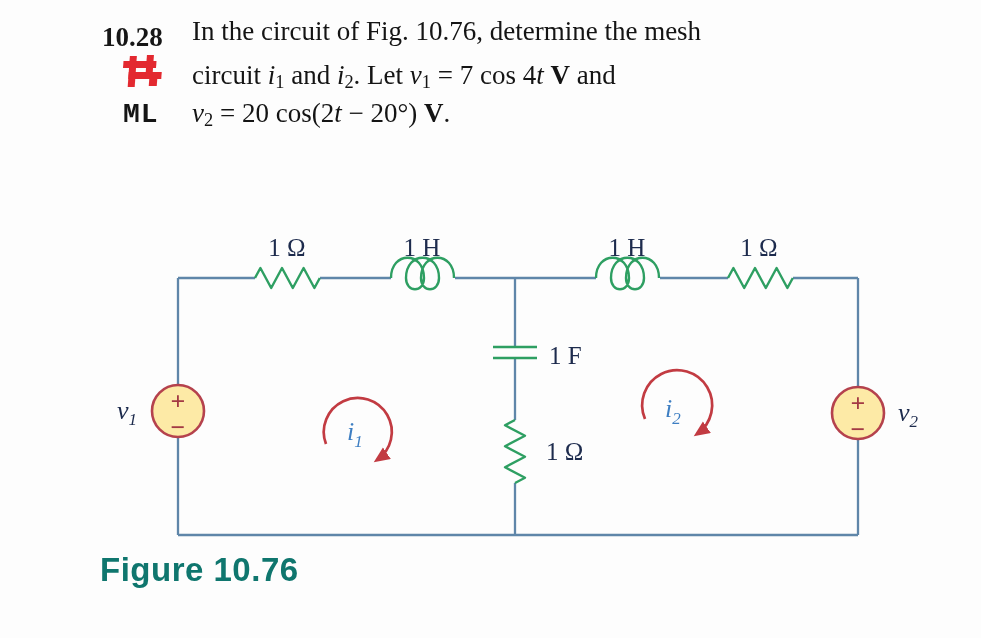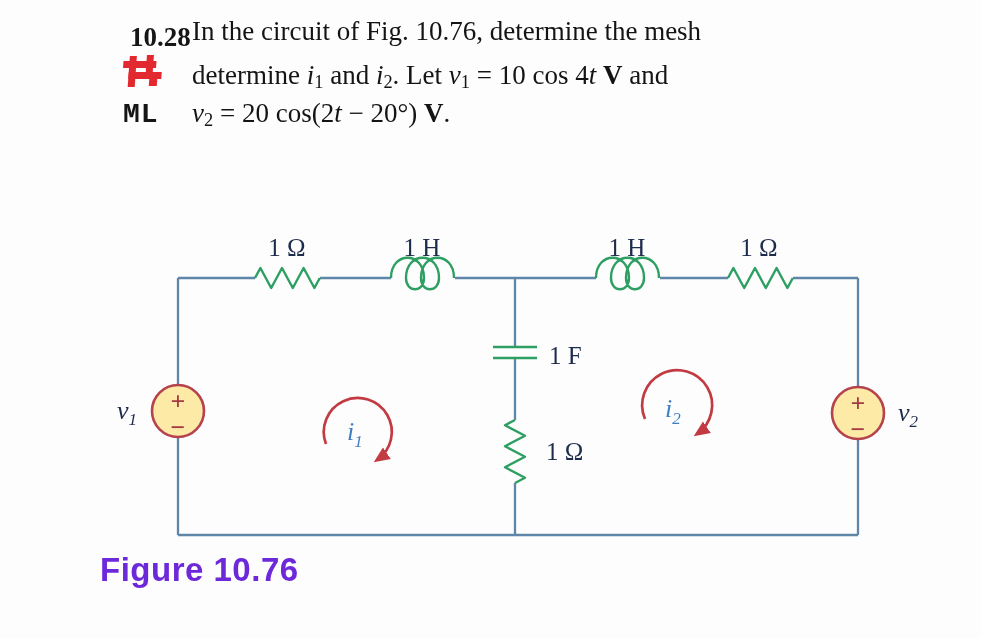--- a/index.html
+++ b/index.html
@@ -3,21 +3,21 @@
 <meta charset="utf-8">
 <style>
   html,body{margin:0;padding:0;}
   body{
     width:981px;height:638px;position:relative;overflow:hidden;
     background:#fdfdfd;
     font-family:"Liberation Serif","DejaVu Serif",serif;
   }
   .prob-num{
     position:absolute;left:102px;top:22px;
-    font-size:27px;font-weight:bold;color:#161616;margin-left:28px;
+    font-size:27px;font-weight:bold;color:#161616;
   }
   .ml-badge{
     position:absolute;left:123px;top:99px;
     font-family:Liberation Mono, monospace;
     font-size:28px;font-weight:bold;color:#151515;letter-spacing:1px;
   }
   .pspice-icon{position:absolute;left:122px;top:54px;}
   .line{
     position:absolute;left:192px;width:720px;
     font-size:27px;color:#141414;white-space:nowrap;
@@ -42,21 +42,21 @@
     font-size:26px;font-style:italic;fill:#3d7ec2;
   }
   .subspan{font-size:17px;}
   .polarity{
     font-family:"Liberation Serif","DejaVu Serif",serif;
     font-size:26px;font-weight:bold;fill:#a33a44;
   }
   .fig-caption{
     position:absolute;left:100px;top:551px;
     font-family:"Liberation Sans","DejaVu Sans",sans-serif;
-    font-size:33px;font-weight:bold;color:#6d28d9;letter-spacing:0.5px;
+    font-size:33px;font-weight:bold;color:#0f766e;letter-spacing:0.5px;
   }
 </style>
 </head>
 <body>
 
 <div>
 
   <div class="prob-num">10.28</div>
 
   <svg class="pspice-icon" width="46" height="42" viewBox="0 0 46 42">
@@ -65,21 +65,21 @@
       <rect x="8" y="18" width="33" height="7" transform="skewX(-4)"></rect>
       <rect x="8" y="2" width="7" height="31" transform="skewX(-4)"></rect>
       <rect x="25" y="1" width="7" height="22" transform="skewX(-4)"></rect>
       <rect x="29" y="21" width="8" height="11" transform="skewX(-4)"></rect>
     </g>
   </svg>
 
   <div class="ml-badge">ML</div>
 
   <div class="line line1">In the circuit of Fig. 10.76, determine the mesh</div>
-  <div class="line line2"><span>determine </span><span class="i">i</span><span class="sub">1</span><span> and </span><span class="i">i</span><span class="sub">2</span><span>. Let </span><span class="i">v</span><span class="sub">1</span><span> = 10 cos 4</span><span class="i">t</span><span> </span><span class="b">V</span><span> and</span></div>
+  <div class="line line2"><span>circuit </span><span class="i">i</span><span class="sub">1</span><span> and </span><span class="i">i</span><span class="sub">2</span><span>. Let </span><span class="i">v</span><span class="sub">1</span><span> = 7 cos 4</span><span class="i">t</span><span> </span><span class="b">V</span><span> and</span></div>
   <div class="line line3"><span class="i">v</span><span class="sub">2</span><span> = 20 cos(2</span><span class="i">t</span><span> − 20°) </span><span class="b">V</span><span>.</span></div>
 
   <svg class="circuit-svg" width="981" height="638" viewBox="0 0 981 638">
     <defs>
       <marker id="arrowhead" markerUnits="userSpaceOnUse" markerWidth="20" markerHeight="16" refX="12" refY="7" orient="auto">
         <path d="M0,0 L16,7 L0,14 Z" fill="#c23b42"></path>
       </marker>
     </defs>
 
     <path d="M178,278 H255 M320,278 H391 M455,278 H596 M660,278 H728 M793,278 H858

